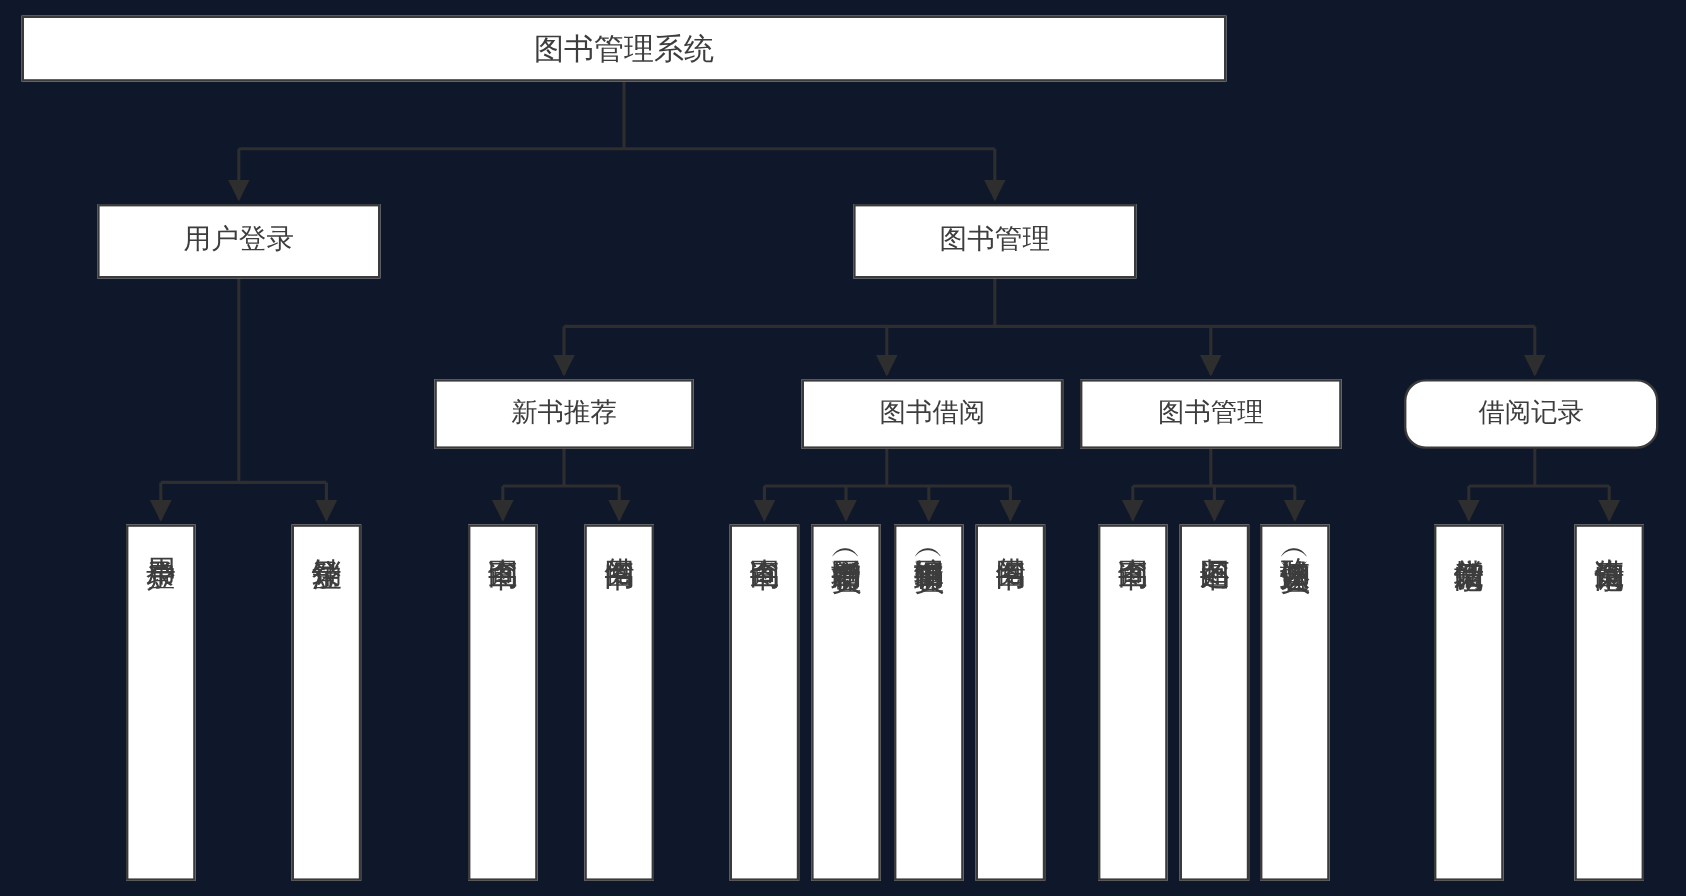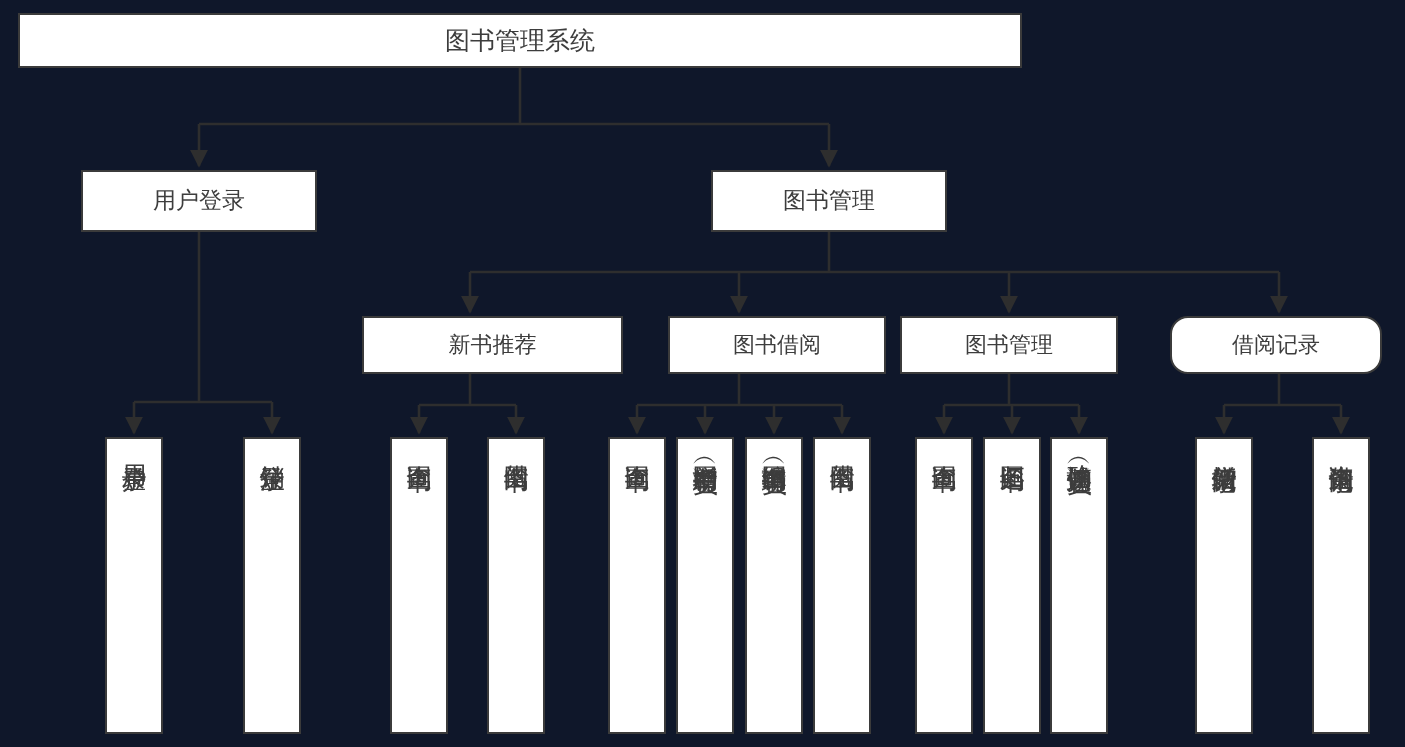--- a/index.html
+++ b/index.html
@@ -137,21 +137,21 @@
     <span class="node-label">图书管理系统</span>
   </div>
 
   <div class="node level2" style="left: 81px; top: 170px; width: 236px; height: 62px;">
     <span class="node-label">用户登录</span>
   </div>
   <div class="node level2" style="left: 711px; top: 170px; width: 236px; height: 62px;">
     <span class="node-label">图书管理</span>
   </div>
 
-  <div class="node level3" style="left: 362px; top: 316px; width: 261px; height: 58px;">
+  <div class="node level3" style="left: 362px; top: 316px; width: 216px; height: 58px;">
     <span class="node-label">新书推荐</span>
   </div>
   <div class="node level3" style="left: 630px; top: 316px; width: 218px; height: 58px; margin-left: 38px;">
     <span class="node-label">图书借阅</span>
   </div>
   <div class="node level3" style="left: 900px; top: 316px; width: 218px; height: 58px;">
     <span class="node-label">图书管理</span>
   </div>
   <div class="node level3" style="left: 1170px; top: 316px; width: 212px; height: 58px; border-radius: 18px;">
     <span class="node-label">借阅记录</span>

